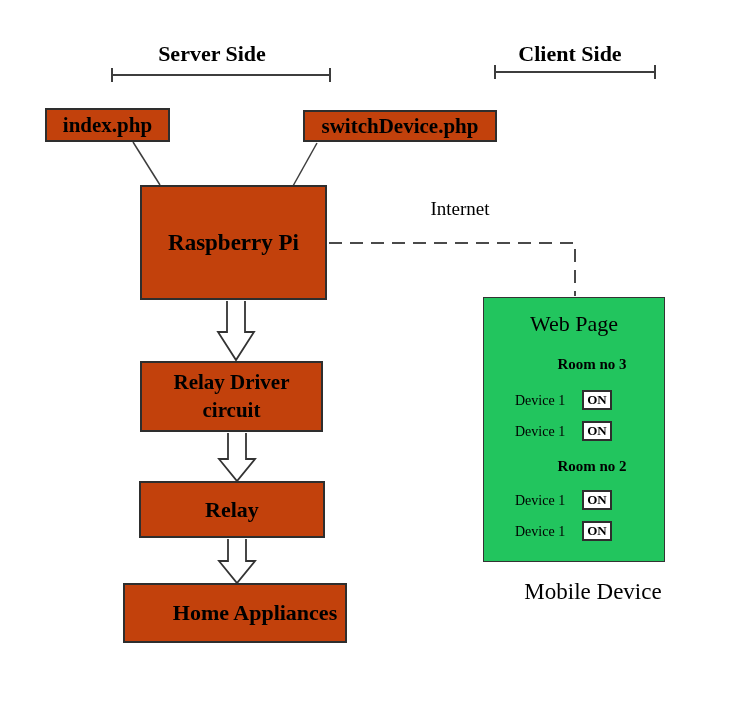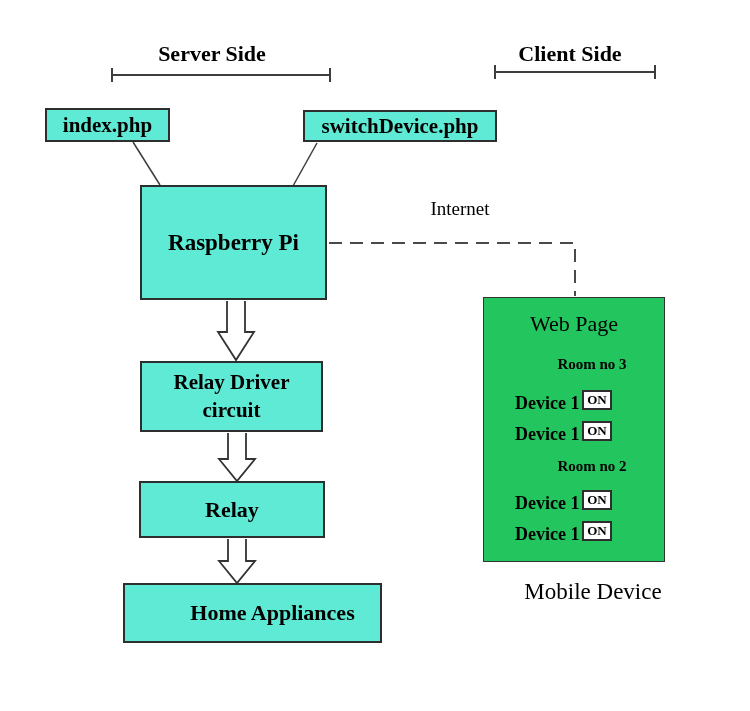--- a/index.html
+++ b/index.html
@@ -5,32 +5,32 @@
   html,body{margin:0;padding:0;background:#ffffff;}
   .canvas{
     position:relative;width:750px;height:711px;background:#ffffff;
     font-family:"Liberation Serif","DejaVu Serif",serif;color:#000;
     overflow:hidden;
   }
   svg.overlay{position:absolute;left:0;top:0;width:750px;height:711px;}
   .lbl{position:absolute;text-align:center;font-weight:bold;font-size:22px;line-height:1.1;}
   .lbl.plain{font-weight:normal;}
   .node{
-    position:absolute;box-sizing:border-box;border:2px solid #2e2e2e;background:#5eead4;
+    position:absolute;box-sizing:border-box;border:2px solid #2e2e2e;background:#c2410c;
     display:flex;align-items:center;justify-content:center;
     font-weight:bold;text-align:center;
   }
   .node .two-line{line-height:1.3;}
   .panel{
     position:absolute;box-sizing:border-box;border:1.5px solid #333333;background:#22c55e;
   }
   .panel .wp-title{position:absolute;left:0;top:13px;width:100%;text-align:center;font-size:22px;font-weight:normal;}
   .room-label{position:absolute;left:38px;width:140px;text-align:center;font-weight:bold;font-size:15px;}
   .device-row{position:absolute;left:0;top:0;width:100%;height:20px;}
-  .device-label{position:absolute;left:31px;top:1px;font-weight:bold;font-size:18px;}
+  .device-label{position:absolute;left:31px;top:1px;font-weight:normal;font-size:14px;}
   .on-btn{
     position:absolute;left:98px;top:-2px;width:30px;height:18px;box-sizing:border-box;
     border:2px solid #2e2e2e;background:#ffffff;display:flex;align-items:center;justify-content:center;
     font-weight:bold;font-size:13px;padding:8px;font-family:"Liberation Serif","DejaVu Serif",serif;
   }
   .caption{position:absolute;text-align:center;font-size:23px;}
 </style>
 </head>
 <body>
 
@@ -70,21 +70,21 @@
     <div class="two-line">
       <div>Relay Driver</div>
       <div>circuit</div>
     </div>
   </div>
 
   <div class="node" style="left:139px;top:481px;width:186px;height:57px;font-size:22px;">
     <span>Relay</span>
   </div>
 
-  <div class="node" style="left:123px;top:583px;width:259px;height:60px;font-size:22px;padding-left:40px;">
+  <div class="node" style="left:123px;top:583px;width:224px;height:60px;font-size:22px;padding-left:40px;">
     <span>Home Appliances</span>
   </div>
 
   <div class="lbl plain" style="left:400px;top:199px;width:120px;font-size:19px;">Internet</div>
 
   <div class="panel" style="left:483px;top:297px;width:182px;height:265px;">
     <div class="wp-title">Web Page</div>
 
     <div class="room-label" style="top:58px;">Room no 3</div>
 

